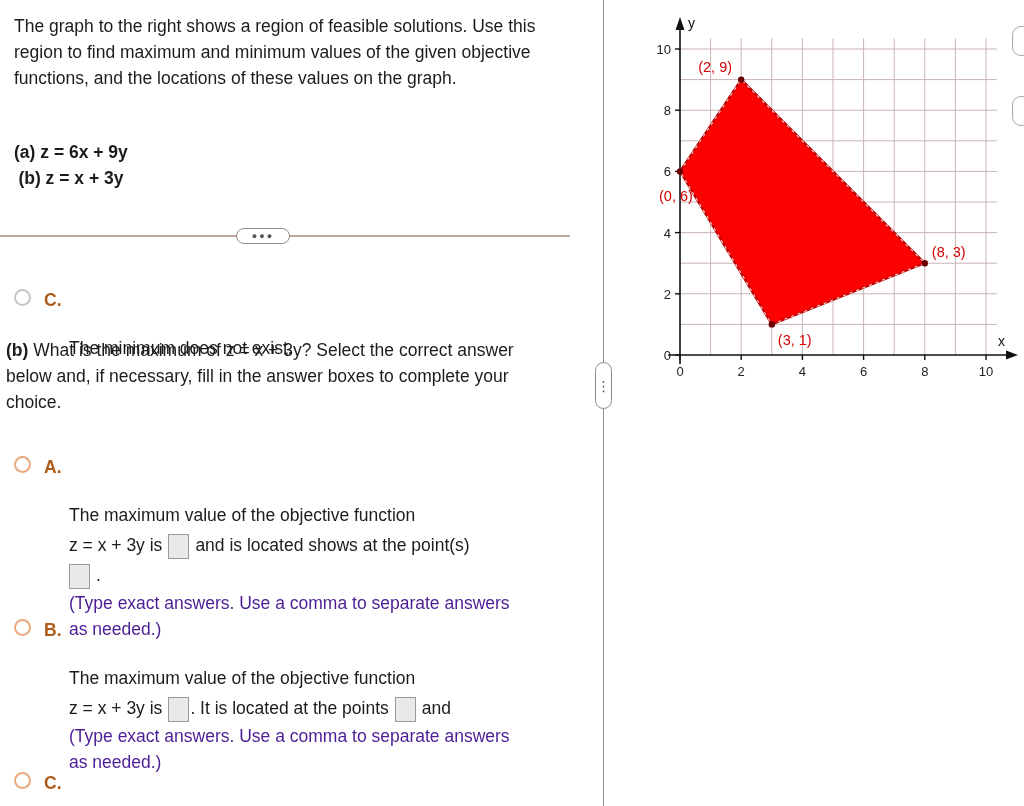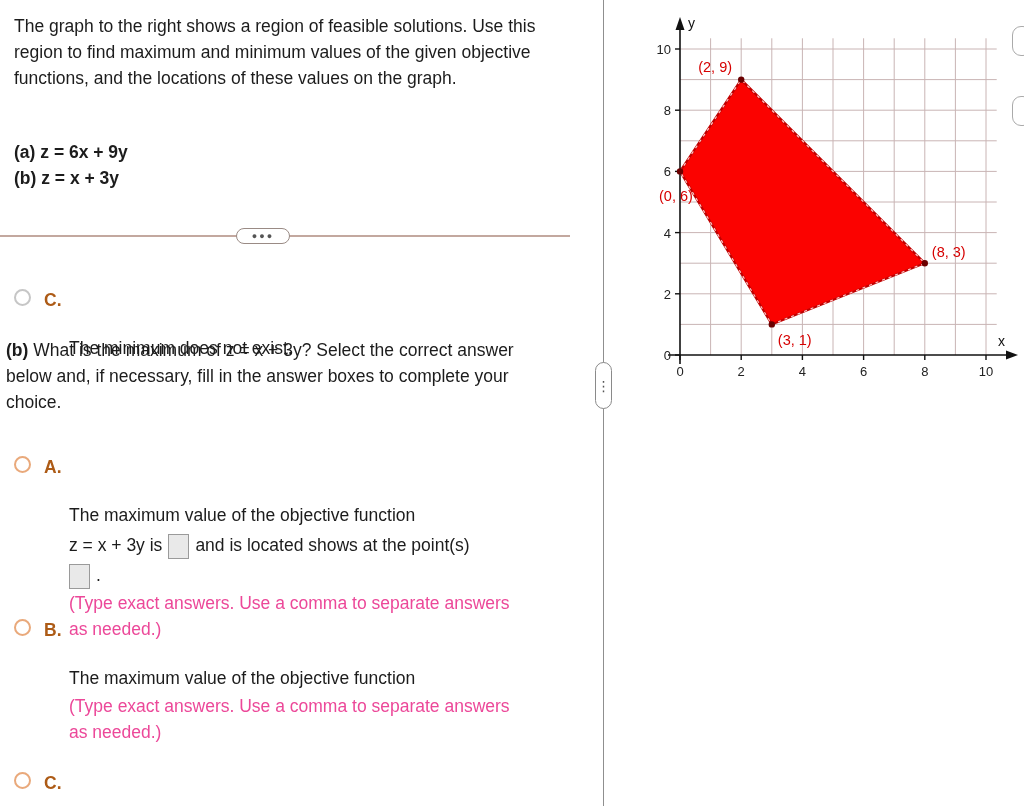--- a/index.html
+++ b/index.html
@@ -4,42 +4,42 @@
 <style>
   * { margin:0; padding:0; box-sizing:border-box; }
   html,body { width:1024px; height:806px; background:#ffffff; overflow:hidden;
               font-family:"Liberation Sans", sans-serif; color:#1c1c1c; }
   #stage { position:relative; width:1024px; height:806px; }
 
   
   #statement { position:absolute; left:14px; top:13px; width:560px;
                font-size:17.5px; line-height:26px; }
   #objectives { position:absolute; left:14px; top:139px; font-size:17.5px;
-                line-height:26px; font-weight:bold; }
+                line-height:26px; font-weight:bold;text-align:center; }
 
   
   #hdivider { position:absolute; left:0; top:235px; width:570px; height:2px; background:#c3a89f; }
   #hdivider-pill { position:absolute; left:236px; top:228px; width:54px; height:16px;
                    border:1.5px solid #9a8b85; border-radius:9px; background:#fff;
                    display:flex; align-items:center; justify-content:center;
                    font-size:9px; letter-spacing:2px; color:#555; cursor:pointer; }
 
   #question { position:absolute; left:6px; top:337px; width:552px;
               font-size:17.5px; line-height:26px; }
   .bold { font-weight:bold; }
 
   
   .option { position:absolute; left:14px; display:flex; align-items:flex-start; font-size:17.5px; }
   .radio { width:17px; height:17px; border-radius:50%; background:#fff;
            border:2px solid #e9a97b; margin-top:4px; flex:0 0 17px; cursor:pointer; }
   .radio.gray { border-color:#c6c6c6; }
   .letter { font-weight:bold; color:#ad5b16; flex:0 0 38px; padding-left:13px; line-height:30px; }
   .opt-body { max-width:482px;margin-top:48px; }
   .opt-line { line-height:30px; white-space:nowrap; }
-  .note { color:#ec4899; line-height:26px; max-width:458px; white-space:normal; }
+  .note { color:#4c1d95; line-height:26px; max-width:458px; white-space:normal; }
   .answer-box { display:inline-block; width:21px; height:25px; background:#e9e9e9;
                 border:1px solid #9a9a9a; vertical-align:middle; margin:0 6px; cursor:text; }
   .answer-box.tight-right { margin-right:1px; }
   .answer-box.no-left { margin-left:0; }
 
   
   #vdivider { position:absolute; left:603px; top:0; width:1px; height:806px; background:#8f8f8f; }
   #vhandle { position:absolute; left:595px; top:362px; width:17px; height:47px;
              border:1px solid #8a8a8a; border-radius:9px; background:#fff;
              display:flex; align-items:center; justify-content:center;
@@ -102,20 +102,23 @@
       </div>
       <div class="note">(Type exact answers. Use a comma to separate answers as needed.)</div>
     </div>
   </div>
 
   <div class="option" style="top:615px;">
     <span class="radio"></span>
     <span class="letter">B.</span>
     <div class="opt-body">
       <div class="opt-line">The maximum value of the objective function</div>
+      <div class="opt-line">
+        <span>z = x + 3y is</span><span class="answer-box tight-right"></span><span>. It is located at the points</span><span class="answer-box"></span><span>and</span>
+      </div>
       <div class="note">(Type exact answers. Use a comma to separate answers as needed.)</div>
     </div>
   </div>
 
   <div class="option" style="top:768px;">
     <span class="radio"></span>
     <span class="letter">C.</span>
   </div>
 
   <div id="vdivider"></div>

